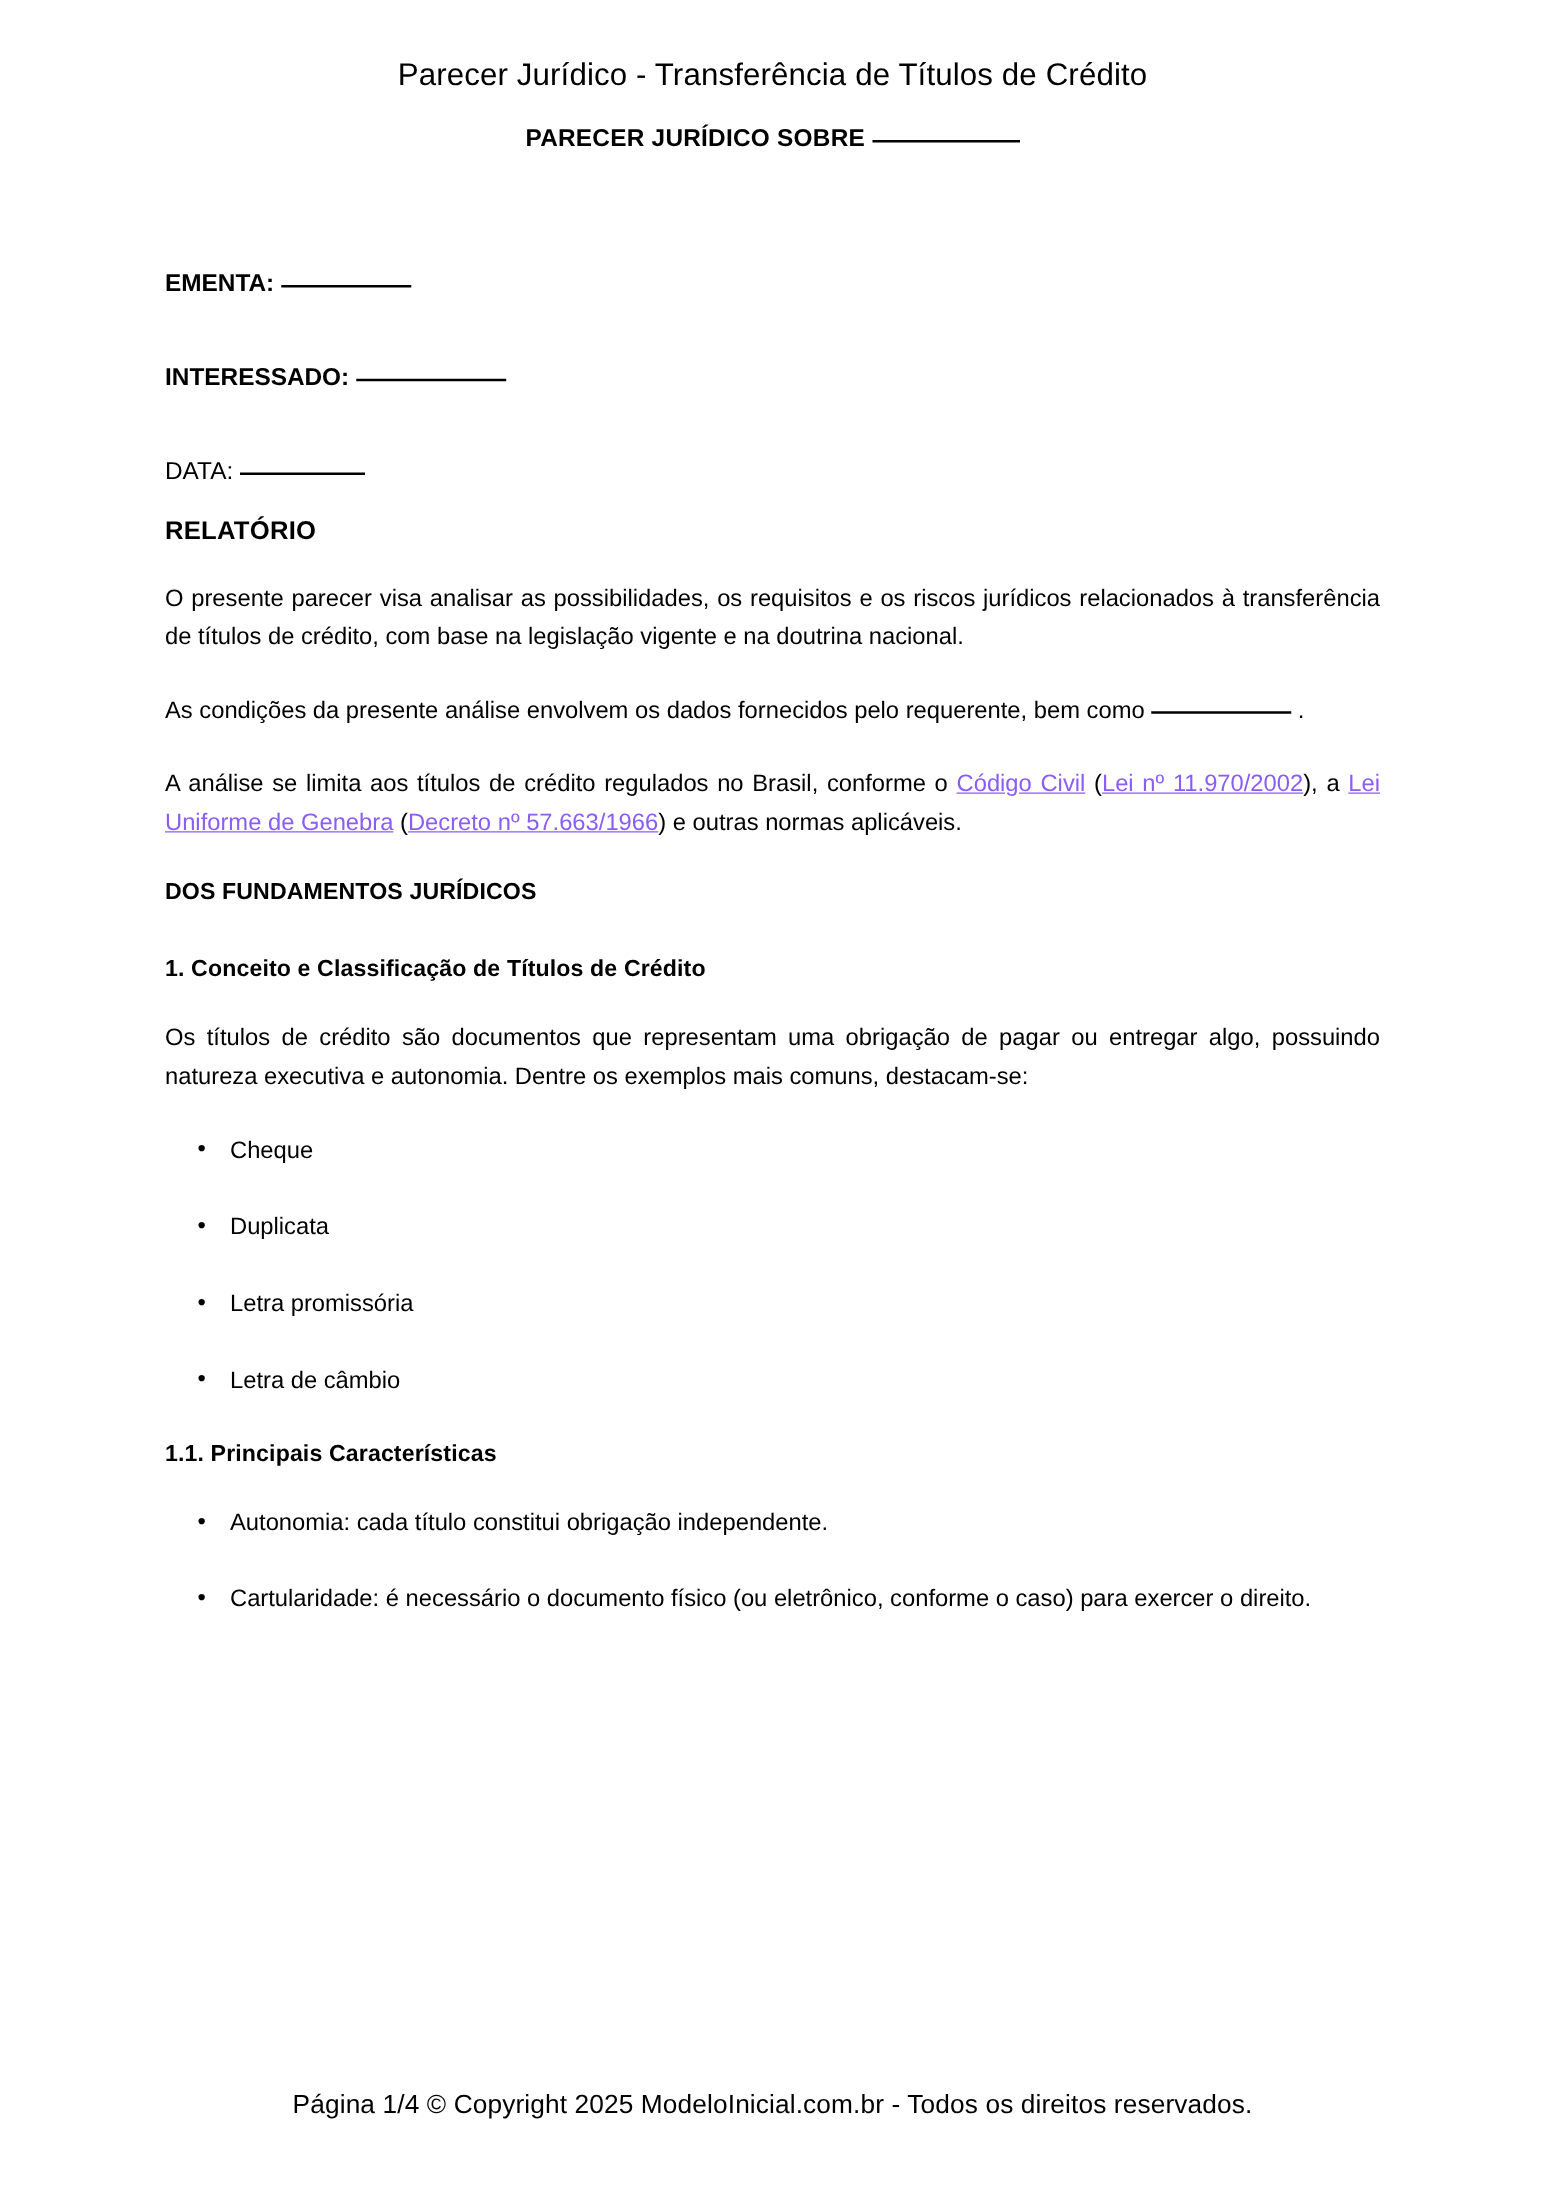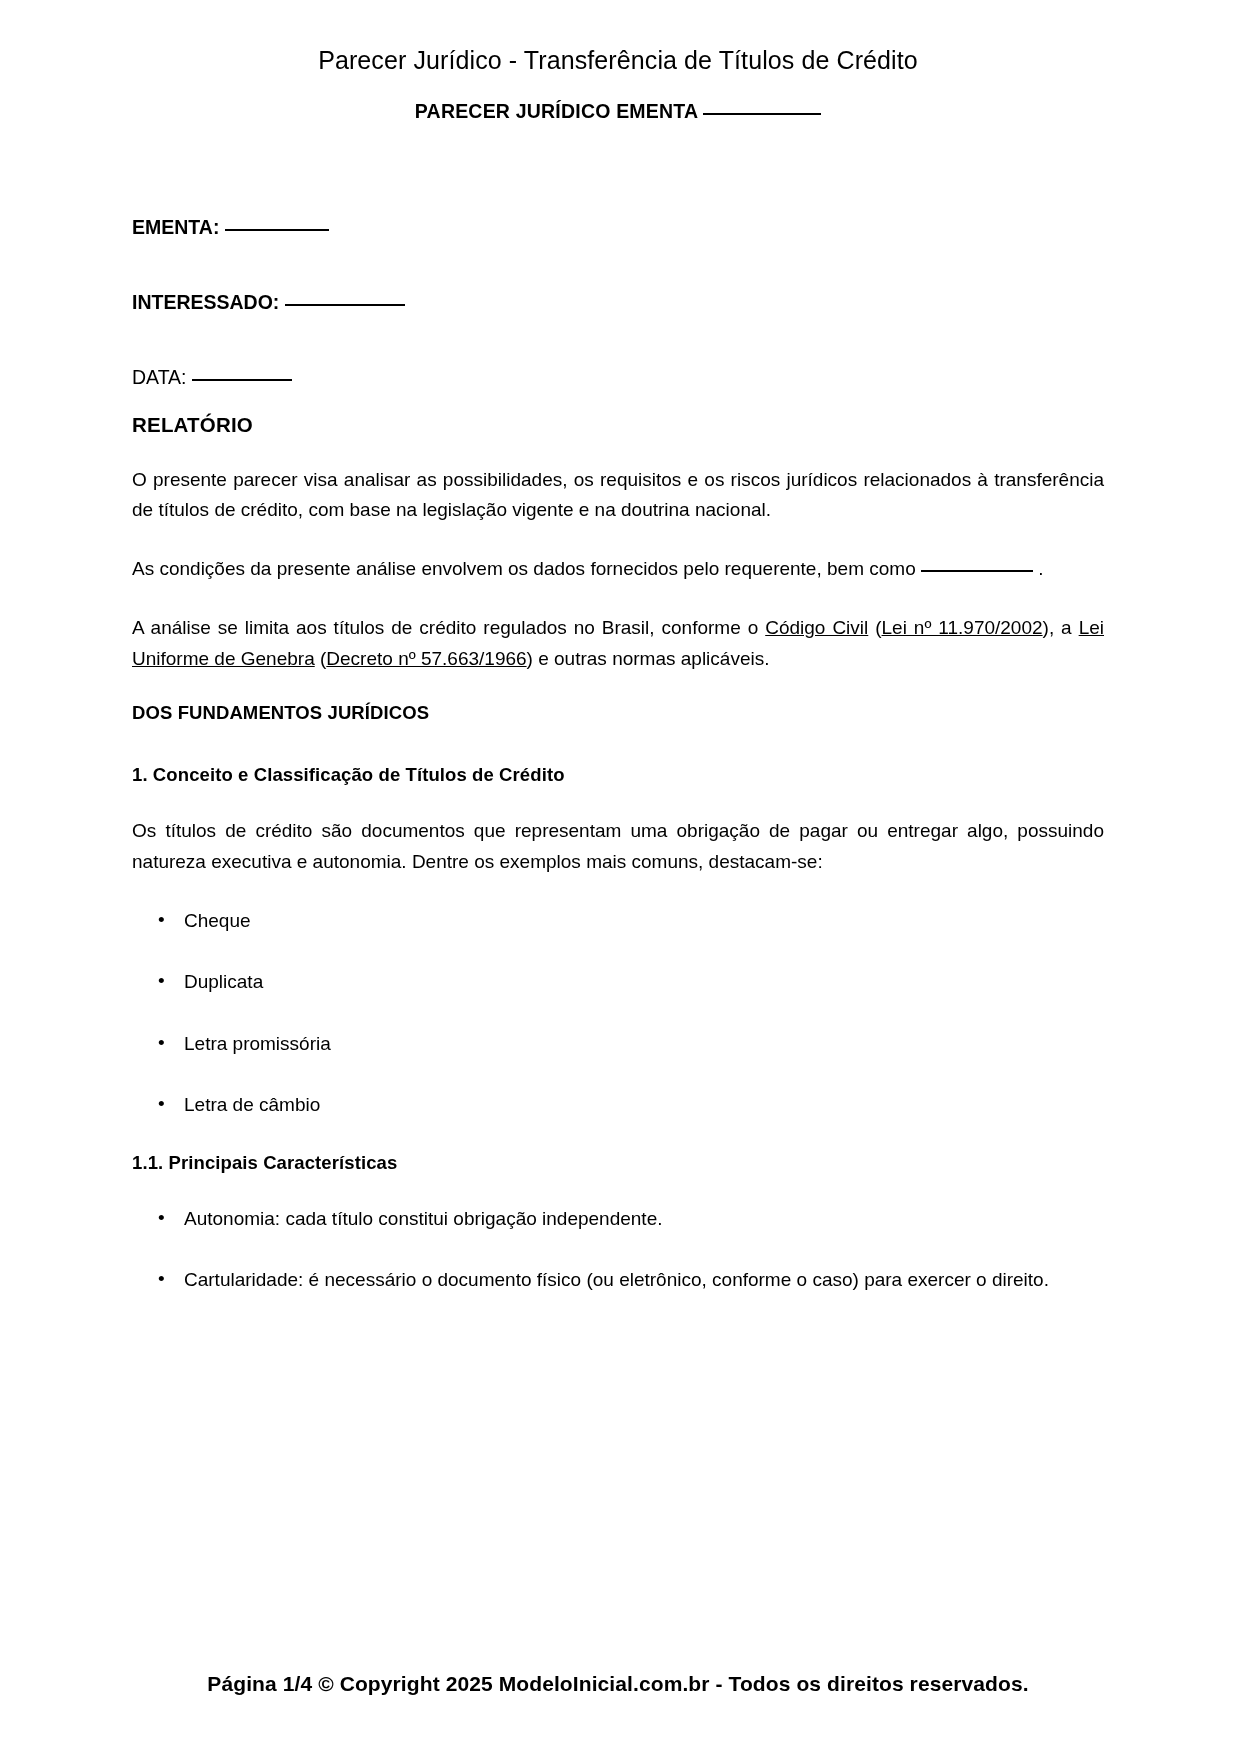--- a/index.html
+++ b/index.html
@@ -84,21 +84,21 @@
   p.body-text {
     font-size: 19px;
     line-height: 1.62;
     margin: 0 0 28px 0;
     text-align: justify;
   }
   p.body-text.left { text-align: left; }
   p.tight { margin-bottom: 26px; }
 
   a.doc-link {
-    color: #000000;
+    color: #8b5cf6;
     text-decoration: underline;
     margin-top: 11px;
   }
 
   ul.bullet-list {
     list-style: none;
     margin: 0 0 12px 0;
     padding: 0 0 0 26px;
   }
   ul.bullet-list li {
@@ -118,34 +118,34 @@
   }
   ul.bullet-list.wrap li { padding-right: 0; }
 
   .footer {
     position: absolute;
     left: 0;
     right: 0;
     bottom: 58px;
     text-align: center;
     font-size: 21px;
-    font-weight: 700;
+    font-weight: 400;
     letter-spacing: 0.1px;
     margin-top: 41px;
   }
 </style>
 </head>
 <body>
 
 <div class="page">
 
   <div class="doc-header">Parecer Jurídico - Transferência de Títulos de Crédito</div>
 
   <div class="doc-subtitle">
-    <span>PARECER JURÍDICO EMENTA</span>
+    <span>PARECER JURÍDICO SOBRE</span>
     <span class="blank-line bl-sub"></span>
   </div>
 
   <div class="spacer-top"></div>
 
   <div class="field-row">
     <span class="field-label-bold">EMENTA</span><span class="field-label-bold">:</span>
     <span class="blank-line bl-med"></span>
   </div>
 

